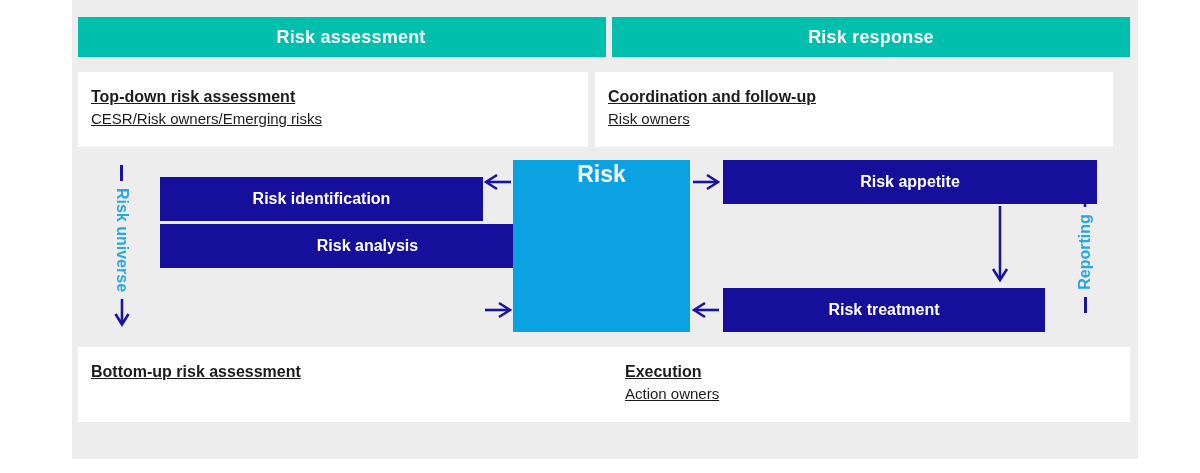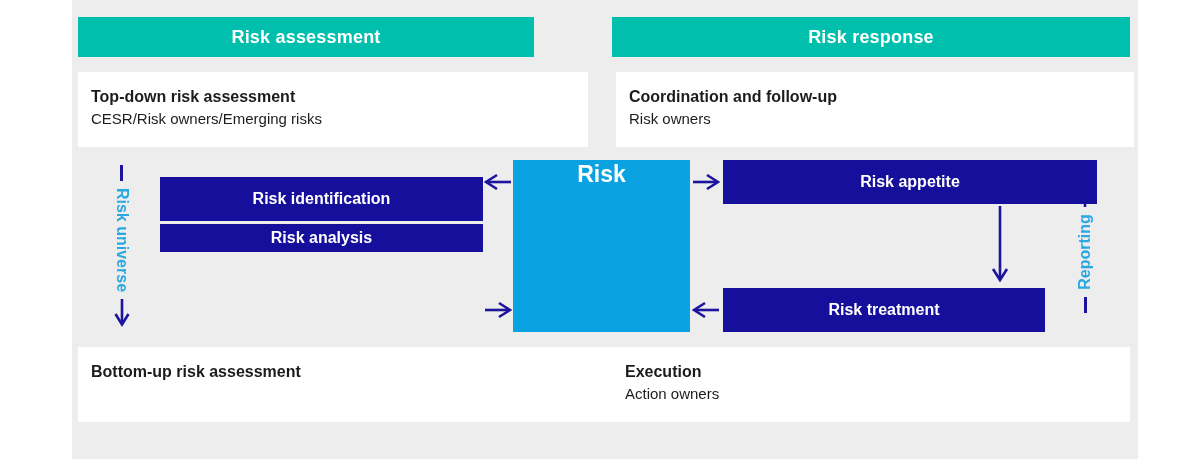--- a/index.html
+++ b/index.html
@@ -22,49 +22,50 @@
   .hdr {
     background: #00bfad;
     color: #ffffff;
     font-weight: bold;
     font-size: 18px;
     display: flex;
     align-items: center;
     justify-content: center;
     letter-spacing: 0.2px;
   }
-  .hdr-left  { left: 78px;  top: 17px; width: 456px; height: 40px; }
+  .hdr-left  { left: 78px;  top: 17px; width: 510px; height: 40px; padding-left: 18px; }
   .hdr-right { left: 612px; top: 17px; width: 518px; height: 40px; }
 
   
   .info {
     background: #ffffff;
     color: #1c1c1c;
     padding: 14px 0 0 13px;
     box-sizing: border-box;
+    text-decoration: underline;
   }
   .info .title { font-weight: bold; font-size: 16px; line-height: 22px; }
   .info .subtitle { font-size: 15px; line-height: 21px; }
   .info-tl { left: 78px;  top: 72px;  width: 510px; height: 75px; }
-  .info-tr { left: 616px; top: 72px;  width: 518px; height: 75px; }
+  .info-tr { left: 595px; top: 72px;  width: 518px; height: 75px; }
   .info-bl { left: 78px;  top: 347px; width: 614px; height: 75px; }
   .info-br { left: 612px; top: 347px; width: 518px; height: 75px; }
 
   
   .navybox {
     background: #150f9b;
     color: #ffffff;
     font-weight: bold;
     font-size: 16px;
     display: flex;
     align-items: center;
     justify-content: center;
   }
   .stage1 { left: 160px; top: 160px; width: 323px; height: 44px; margin-top: 17px; }
-  .stage2 { left: 160px; top: 224px; width: 323px; height: 28px; }
+  .stage2 { left: 160px; top: 224px; width: 323px; height: 44px; padding-left: 46px; }
   .stage3 { left: 160px; top: 288px; width: 323px; height: 44px; }
   .stageA { left: 723px; top: 160px; width: 374px; height: 44px; }
   .stageT { left: 723px; top: 288px; width: 322px; height: 44px; }
 
   
   .landscape {
     left: 513px; top: 160px; width: 177px; height: 172px;
     background: #0aa2e0;
     color: #ffffff;
     font-weight: bold;

